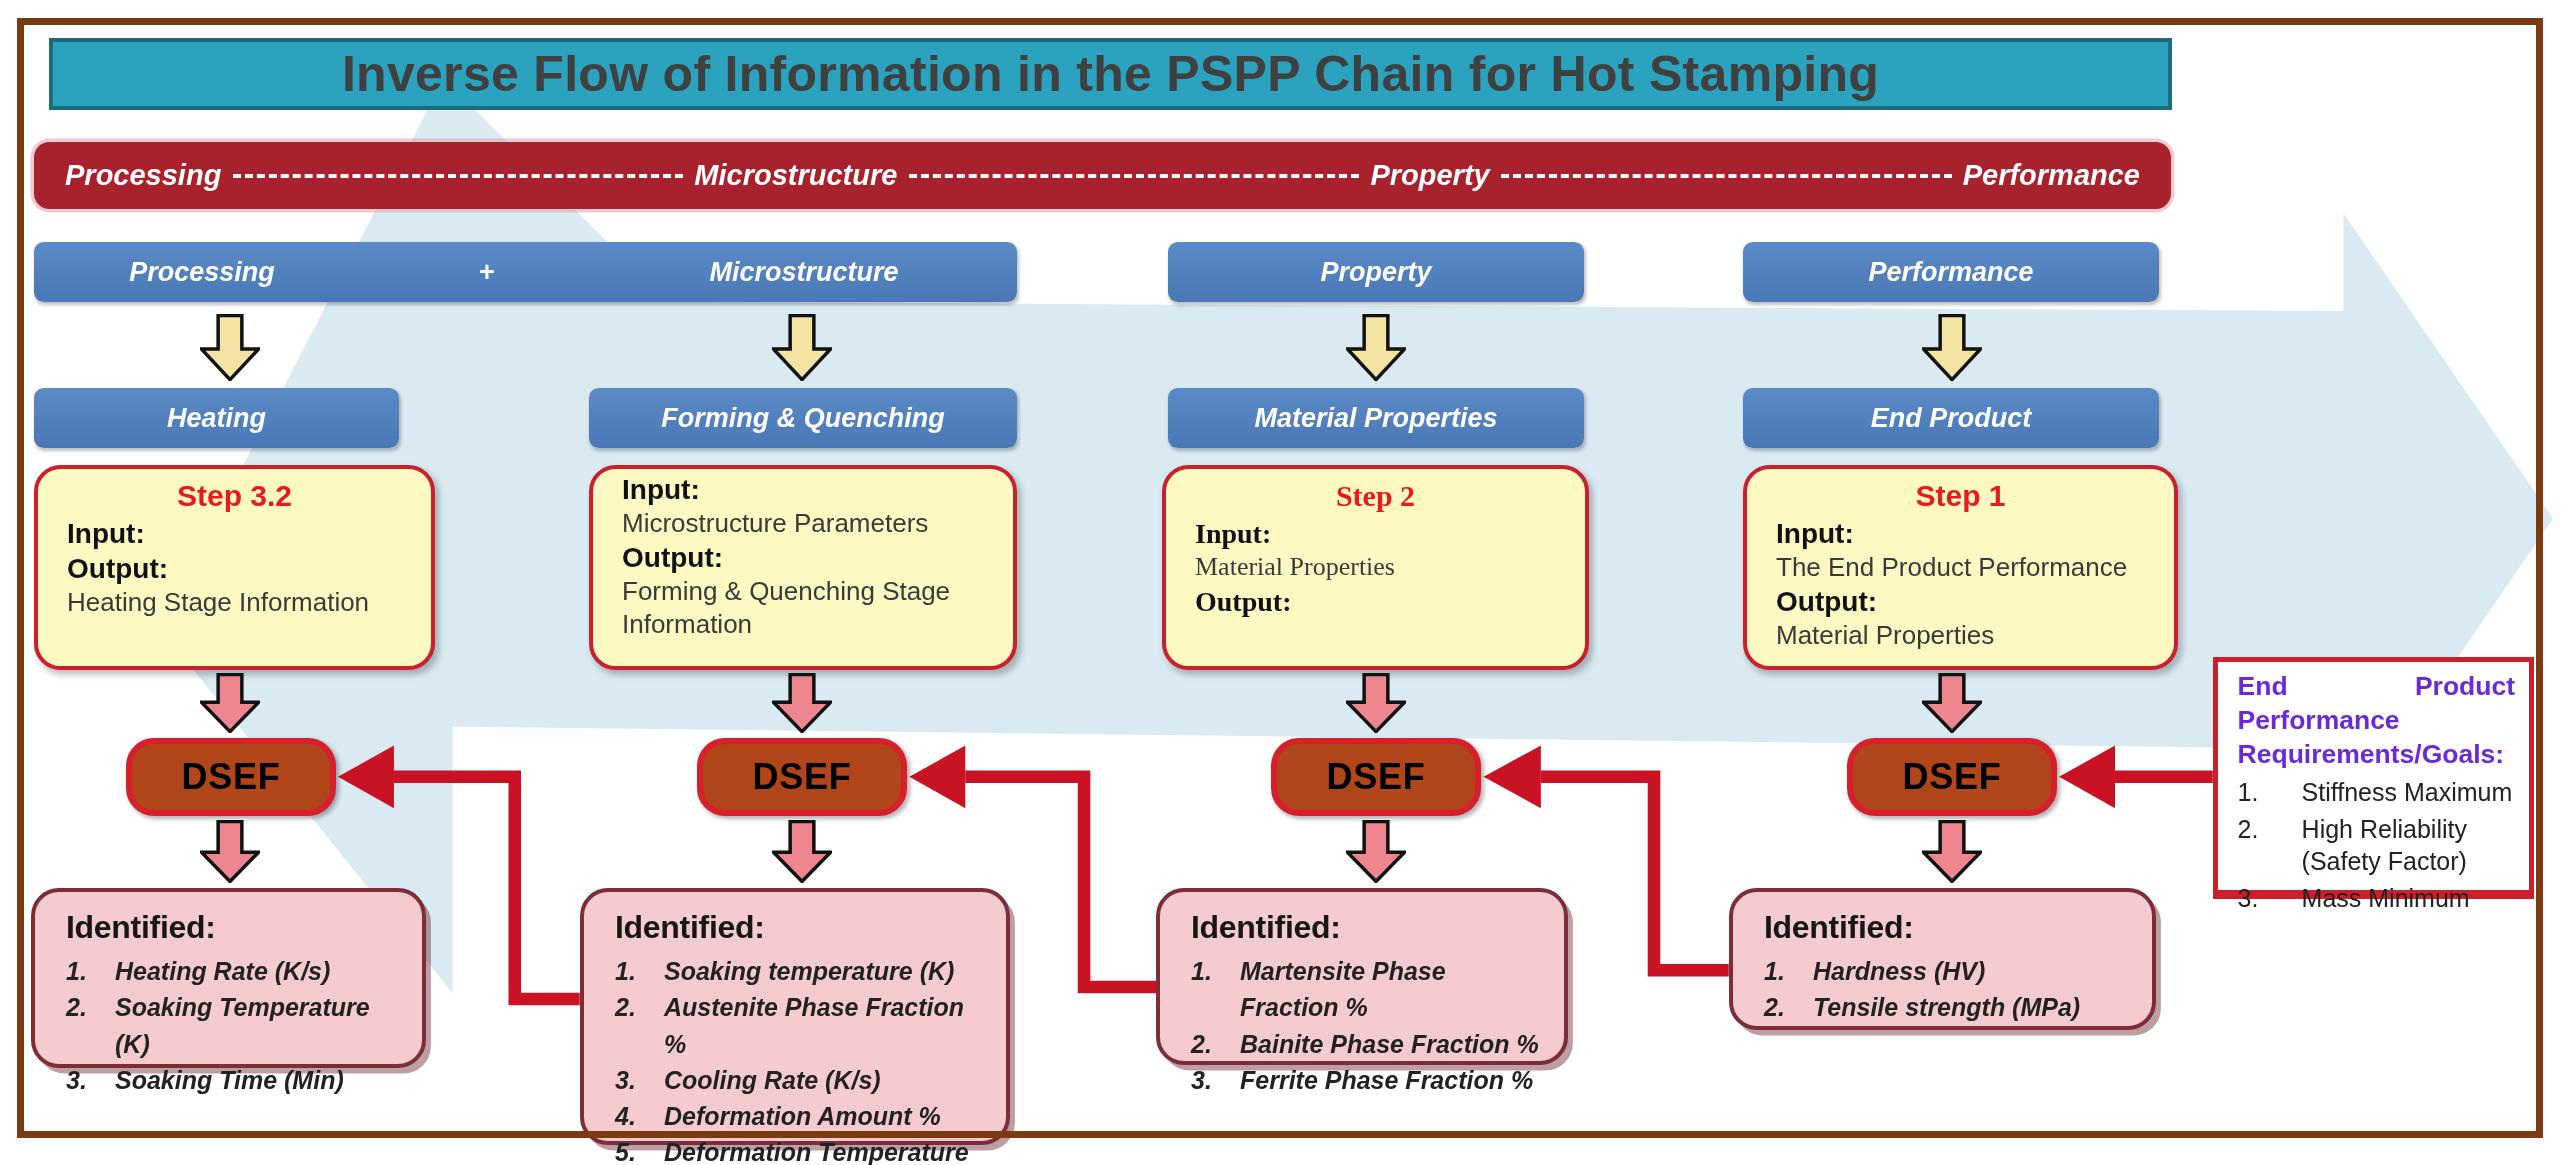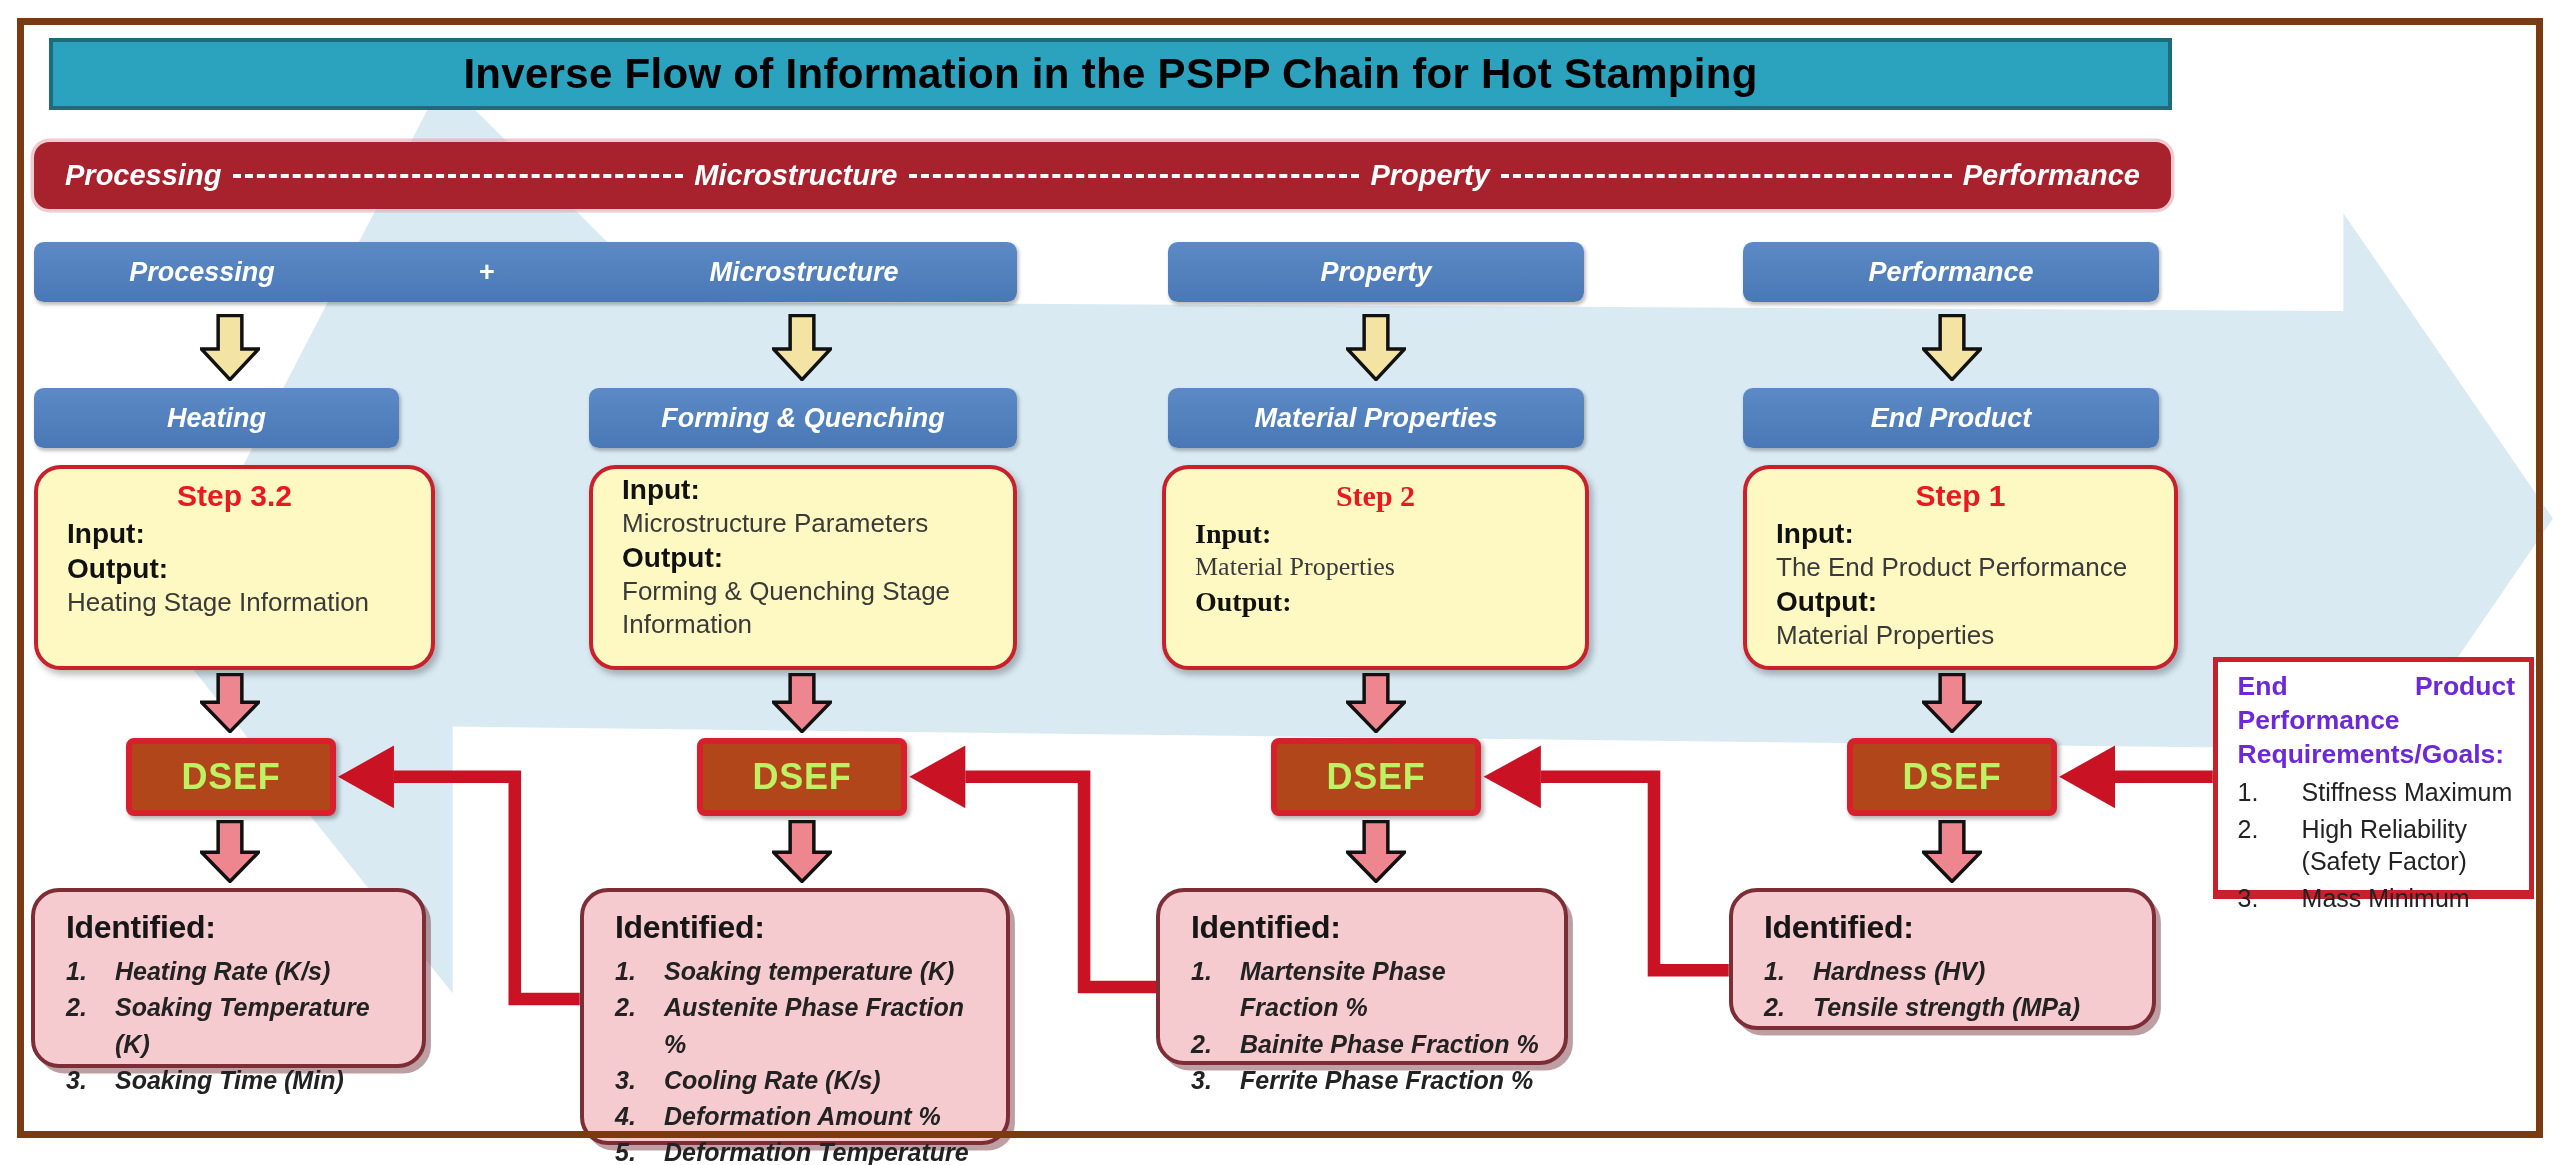--- a/index.html
+++ b/index.html
@@ -12,21 +12,21 @@
 
   
   #bg-arrow{left:0;top:0;z-index:1;}
 
   
   #connectors{left:0;top:0;z-index:2;}
 
   
   #title-bar{left:49px;top:38px;width:2123px;height:72px;background:#2BA3BF;
     border:4.2px solid #1E6B7C;box-sizing:border-box;display:flex;align-items:center;justify-content:center;z-index:3;}
-  #title-bar .t{color:#000000;font-size:42px;font-weight:bold;letter-spacing:0.3px;}
+  #title-bar .t{color:#404040;font-size:50px;font-weight:bold;letter-spacing:0.3px;}
 
   
   #banner{left:34px;top:142px;width:2137px;height:67px;background:#A8222E;border-radius:15.4px;
     box-shadow:0 0 0 3.5px rgba(224,160,170,.55);display:flex;align-items:center;padding:0 31px;box-sizing:border-box;z-index:3;}
   #banner .w{color:#fff;font-size:29px;font-weight:bold;font-style:italic;white-space:nowrap;}
   #banner .dash{flex:1;height:0;border-top:4.9px dashed #fff;margin:0 11.2px;}
 
   
   .bluebox{background:linear-gradient(#5b8ac6,#4a78b6);border-radius:9.8px;color:#fff;
     font-size:27px;font-weight:bold;font-style:italic;display:flex;align-items:center;justify-content:center;
@@ -45,23 +45,23 @@
     box-shadow:3.5px 4.2px 6.3px rgba(0,0,0,.25);z-index:3;top:465px;height:205px;}
   #step32{left:34px;width:401px;}
   #step31{left:589px;width:428px;}
   #step2 {left:1162px;width:427px;font-family:Liberation Serif, serif;}
   #step1 {left:1743px;width:435px;}
   .step-title{text-align:center;color:#E8191F;font-weight:bold;font-size:30px;margin-top:9.8px;}
   .step-body{padding:2.8px 18px 0 29px;font-size:26px;color:#3a3a3a;line-height:1.26;}
   .step-body .lbl{font-weight:bold;color:#111;font-size:28px;}
 
   
-  .dsef{background:#B04619;border:6.3px solid #D7202B;border-radius:8px;box-sizing:border-box;
+  .dsef{background:#B04619;border:6.3px solid #D7202B;border-radius:28px;box-sizing:border-box;
     top:738px;width:210px;height:78px;display:flex;align-items:center;justify-content:center;
-    color:#bef264;font-weight:bold;font-size:36px;letter-spacing:0.7px;box-shadow:2.1px 2.8px 4.2px rgba(0,0,0,.3);z-index:3;}
+    color:#000000;font-weight:bold;font-size:36px;letter-spacing:0.7px;box-shadow:2.1px 2.8px 4.2px rgba(0,0,0,.3);z-index:3;}
   #dsef1{left:126px;} #dsef2{left:697px;} #dsef3{left:1271px;} #dsef4{left:1847px;}
 
   
   .ident{background:#F5CBCF;border:4.2px solid #7D2D36;border-radius:28px;box-sizing:border-box;
     top:888px;box-shadow:5.6px 6.3px 0 -0.7px rgba(109,42,50,.45);padding:17px 19.6px 0 31px;z-index:3;}
   #id1{left:31px;width:395px;height:180px;}
   #id2{left:580px;width:430px;height:257px;}
   #id3{left:1156px;width:412px;height:177px;}
   #id4{left:1729px;width:427px;height:142px;}
   .ident-title{font-size:32px;font-weight:bold;color:#161616;margin-bottom:7px;letter-spacing:-0.3px;}

